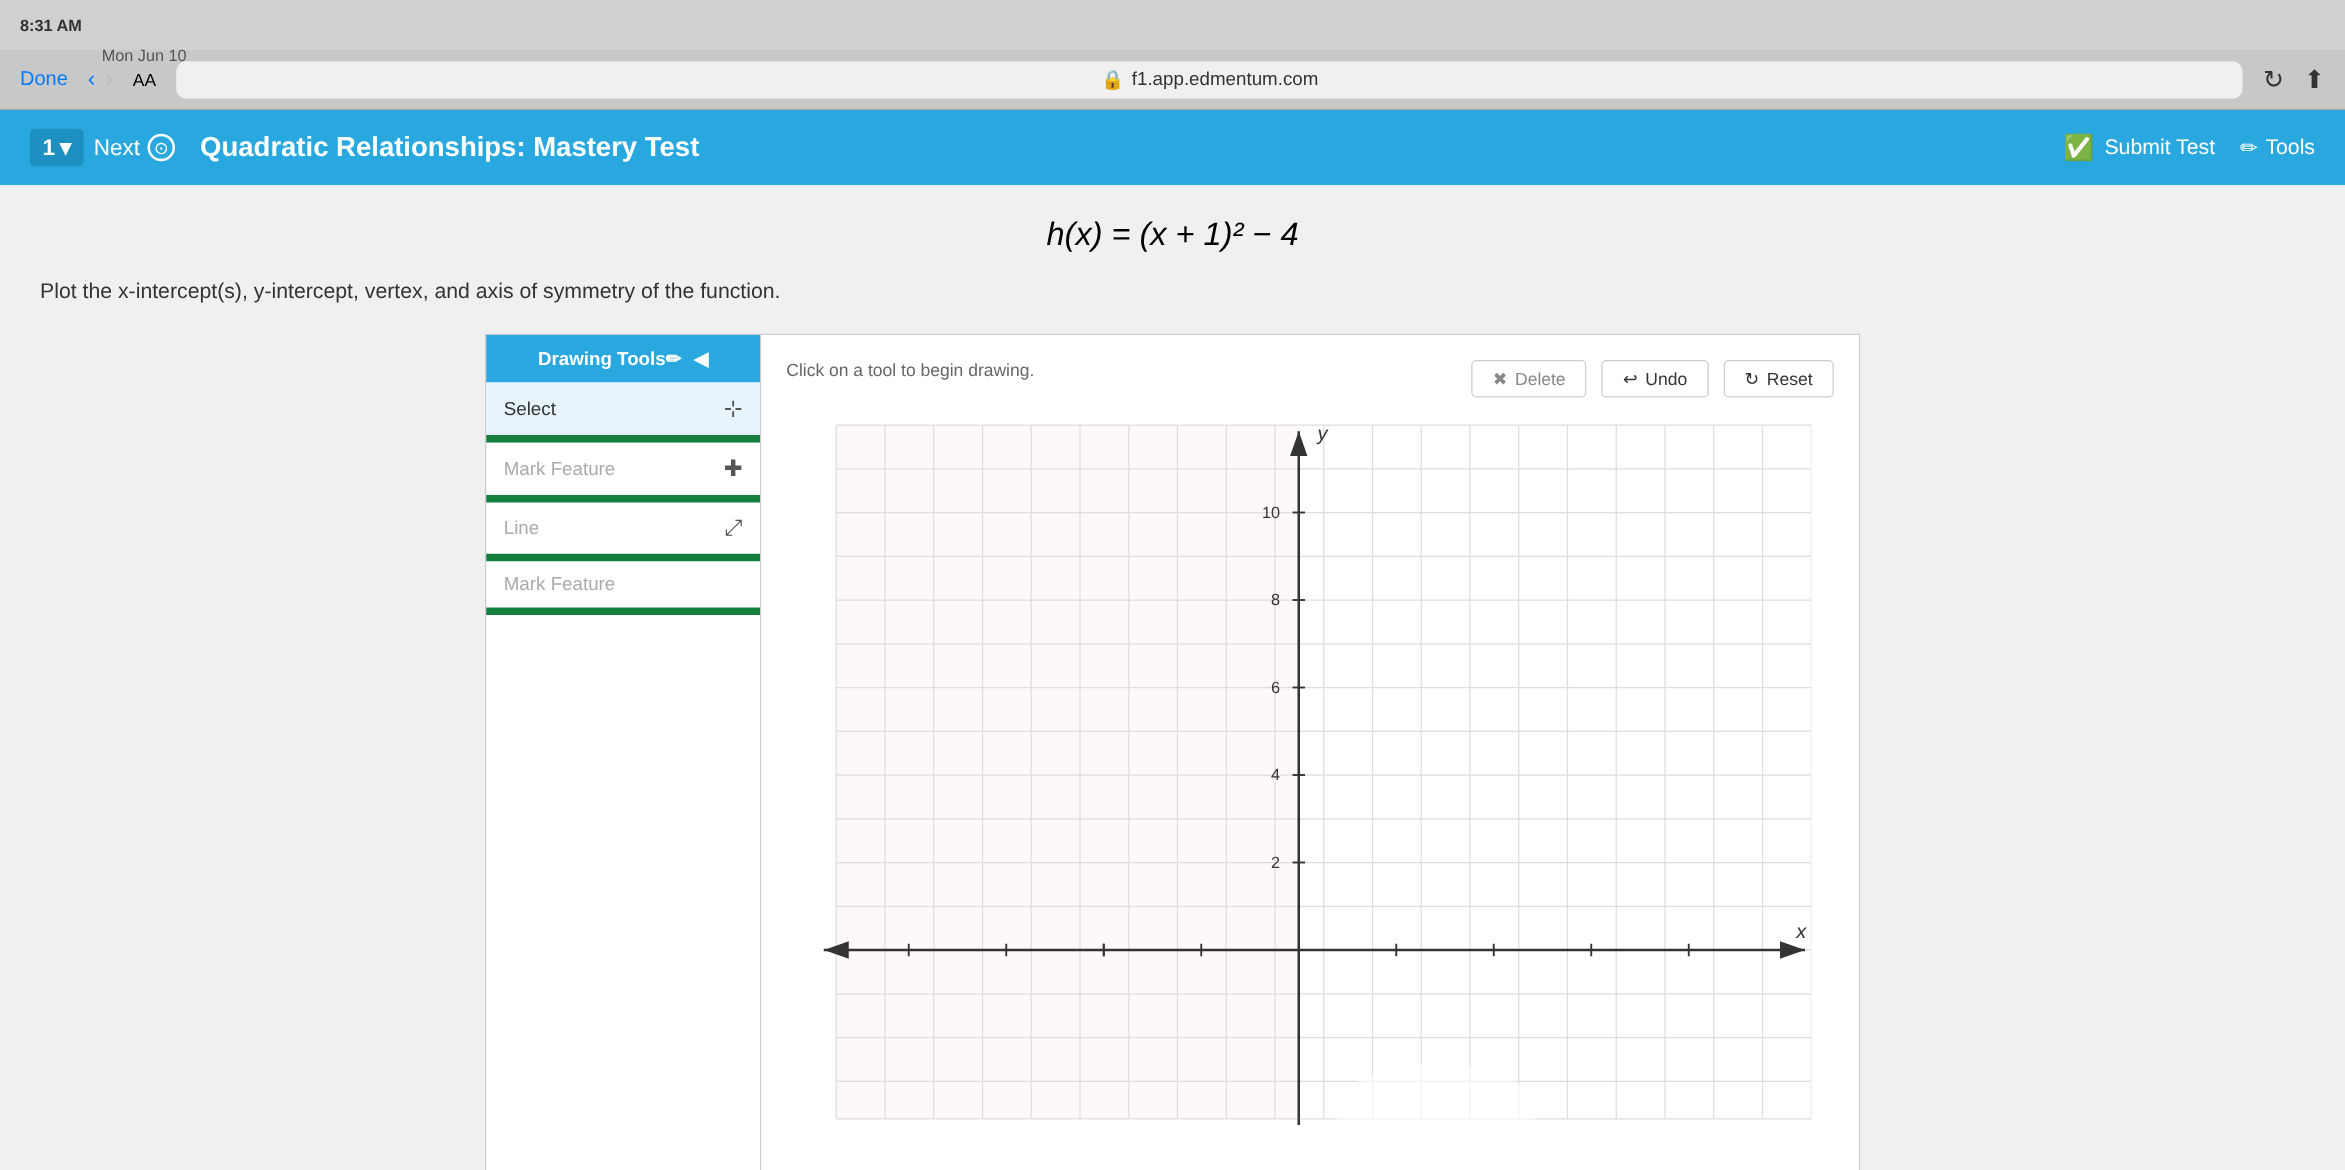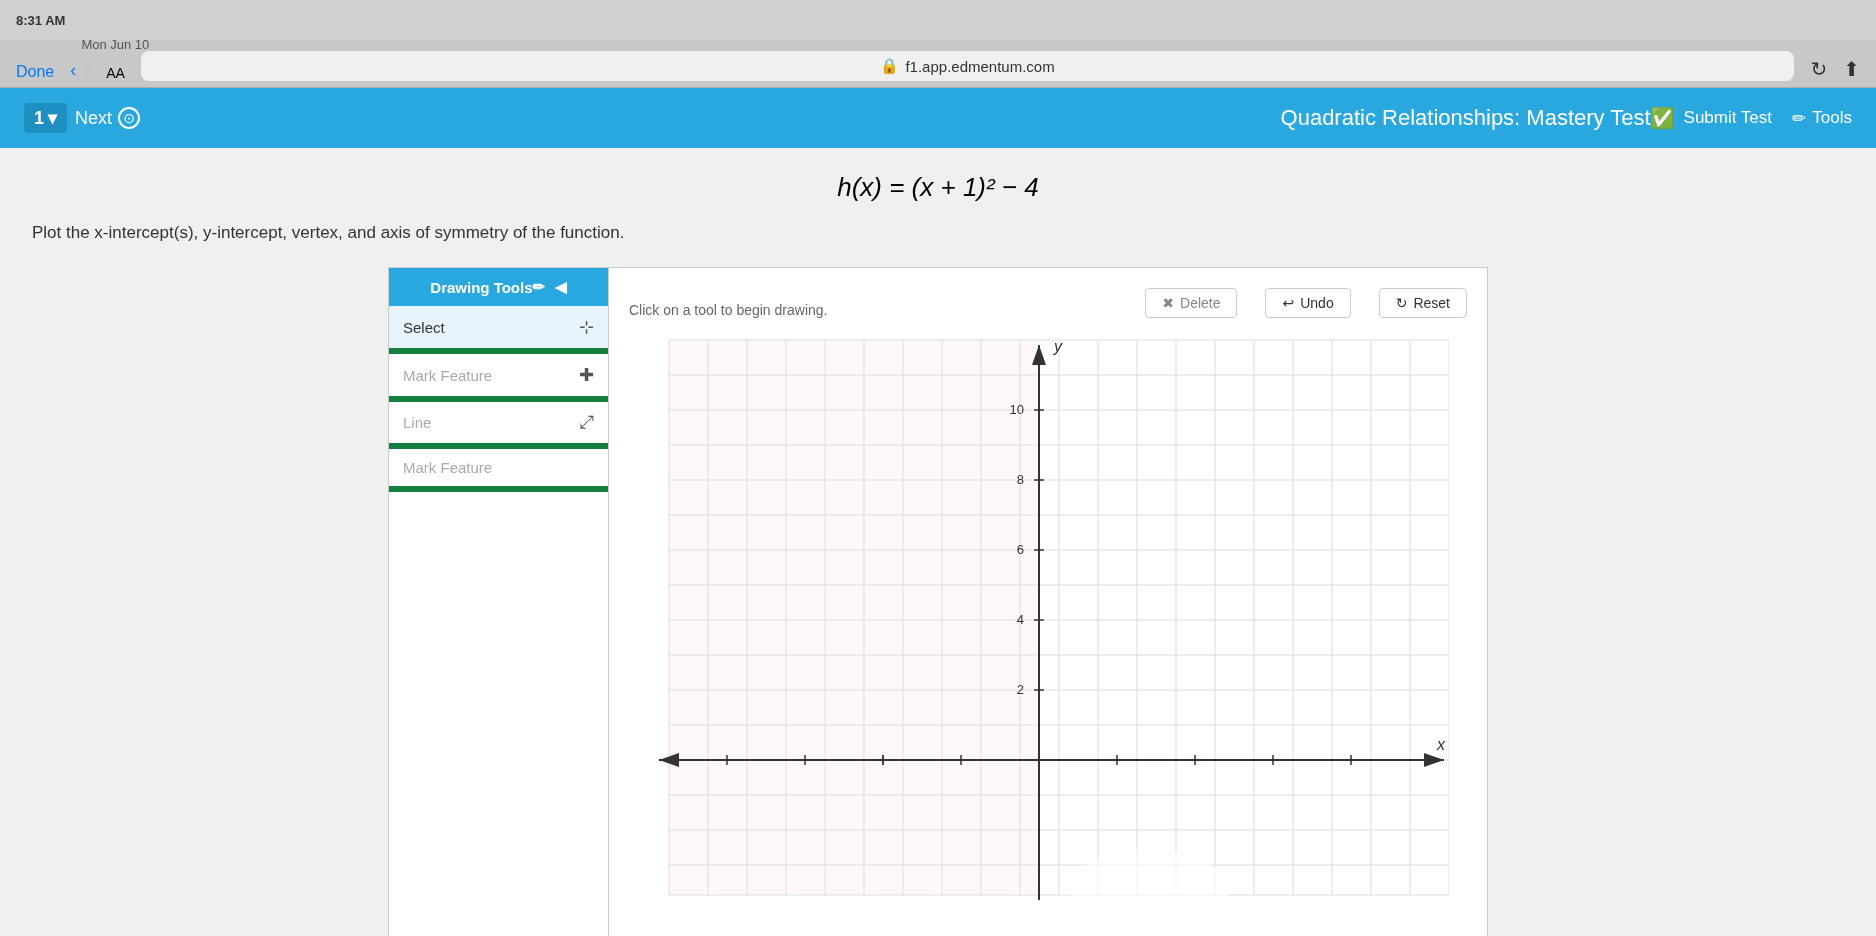--- a/index.html
+++ b/index.html
@@ -21,21 +21,21 @@
       color: #333;
       height: 28px;
     }
     .status-bar .time { font-weight: 600; margin-right: 16px; }
     .status-bar .date { color: #555; margin-top: 48px; }
 
     
     .browser-bar {
       background: #c8c8c8;
       display: flex;
-      align-items: flex-end;
+      align-items: center;
       padding: 6px 16px;
       gap: 16px;
       height: 48px;
       border-bottom: 1px solid #aaa;
     }
     .browser-bar .done-btn {
       color: #007aff;
       font-size: 16px;
       cursor: pointer;
       background: none;
@@ -114,22 +114,22 @@
       border: 2px solid white;
       border-radius: 50%;
       display: flex;
       align-items: center;
       justify-content: center;
       font-size: 14px;
     }
     .app-header .test-title {
       flex: 1;
       font-size: 22px;
-      font-weight: 400;
-      text-align: right;
+      font-weight: 700;
+      text-align: left;
     }
     .app-header .header-actions {
       display: flex;
       align-items: center;
       gap: 20px;
     }
     .app-header .submit-btn {
       display: flex;
       align-items: center;
       gap: 8px;
@@ -315,21 +315,21 @@
         <span class="tool-icon">⤢</span>
       </div>
       <div class="tool-item" style="color:#aaa;">
         <span>Mark Feature</span>
         <span class="tool-icon"></span>
       </div>
     </div>
 
     <div class="graph-container">
 
-      <div style="display:flex; align-items:flex-end; gap:28px; margin-bottom:12px;">
+      <div style="display:flex; align-items:flex-start; gap:12px; margin-bottom:12px;">
         <div style="flex:1; font-size:14px; color:#666;">Click on a tool to begin drawing.</div>
         <button class="graph-toolbar-btn delete-btn">
           <span style="color:#888;">✖</span>
           <span>Delete</span>
         </button>
         <button class="graph-toolbar-btn">
           <span>↩</span>
           <span>Undo</span>
         </button>
         <button class="graph-toolbar-btn">

